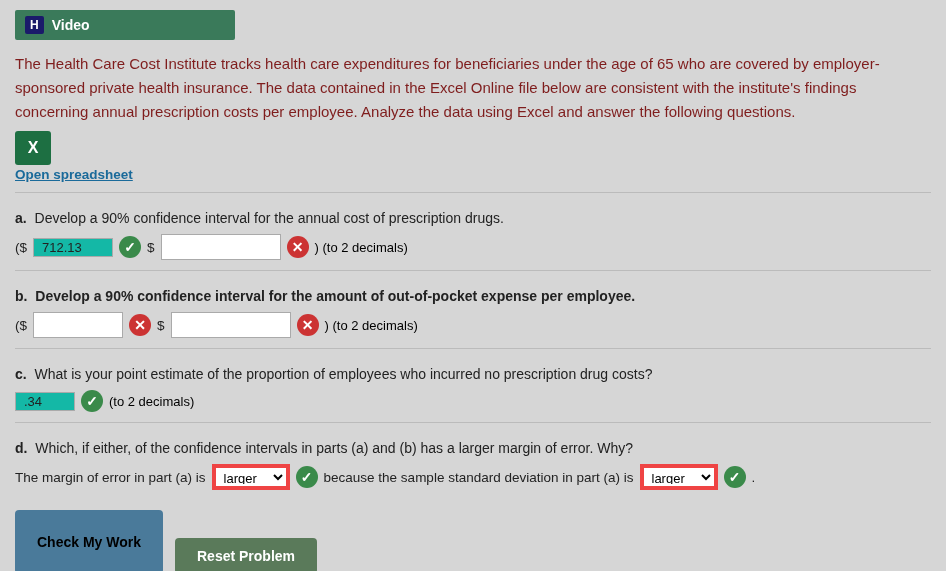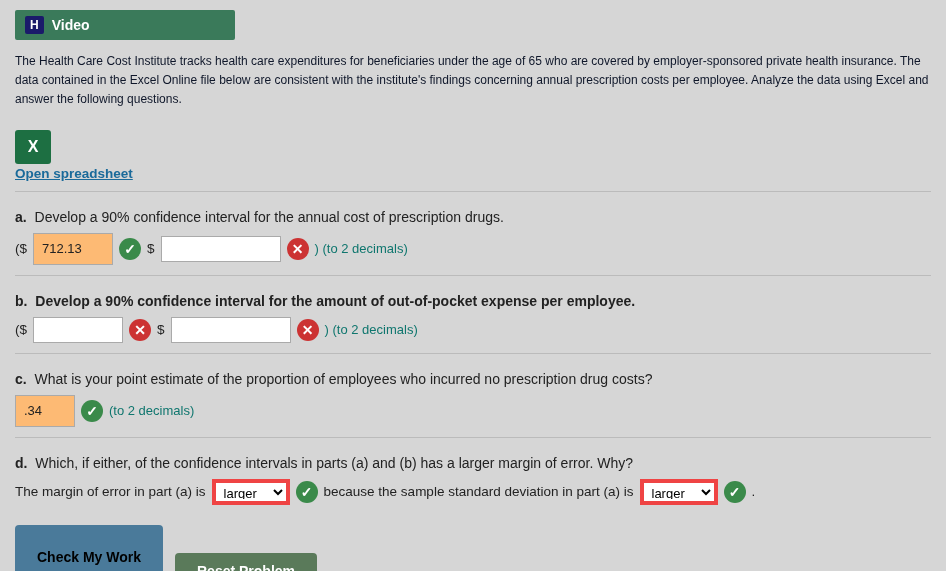--- a/index.html
+++ b/index.html
@@ -30,24 +30,24 @@
       padding: 2px 5px;
       margin-right: 8px;
       border-radius: 2px;
     }
     .video-label {
       font-size: 14px;
       font-weight: bold;
       color: white;
     }
     .description {
-      font-size: 12px;
+      font-size: 15px;
       line-height: 1.6;
-      margin-bottom: 20px;
-      color: #0f172a;
+      margin-bottom: 7px;
+      color: #7f1d1d;
     }
     .excel-icon-wrap {
       display: flex;
       align-items: flex-start;
       margin-bottom: 2px;
     }
     .excel-icon {
       background: #1d6f42;
       color: white;
       font-weight: bold;
@@ -117,29 +117,29 @@
       height: 22px;
       border-radius: 50%;
       background: #cc3333;
       color: white;
       font-size: 14px;
       font-weight: bold;
       cursor: pointer;
     }
     .hint-text {
       font-size: 13px;
-      color: #0f766e;
+      color: #000000;
     }
     .static-value {
       font-size: 13px;
       color: #222;
-      background: #fdba74;
+      background: #14b8a6;
       border: 1px solid #aaa;
       padding: 2px 8px;
-      height: 32px;
+      height: 19px;
       display: inline-flex;
       align-items: center;
       min-width: 80px;
     }
     .dropdown-select {
       border: 4px solid #ef4444;
       background: white;
       padding: 2px 4px;
       font-size: 13px;
       height: 26px;

